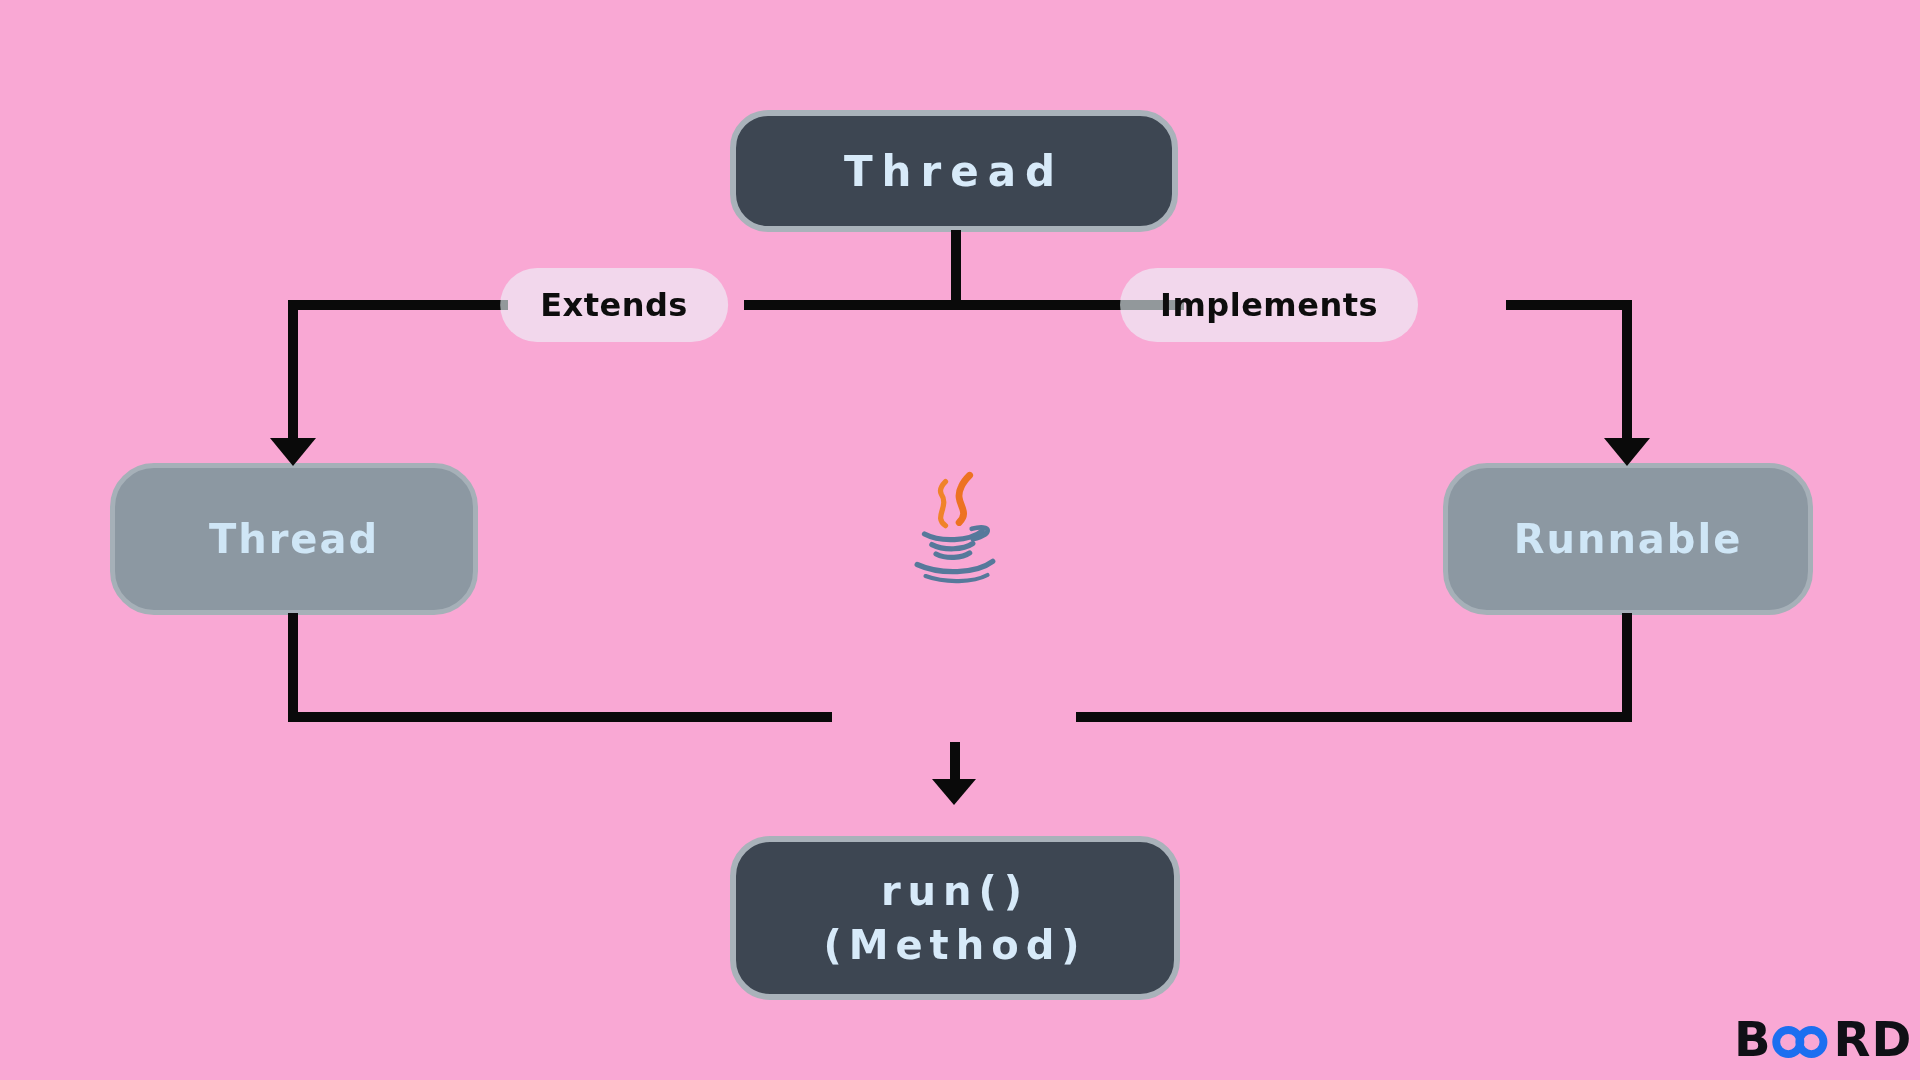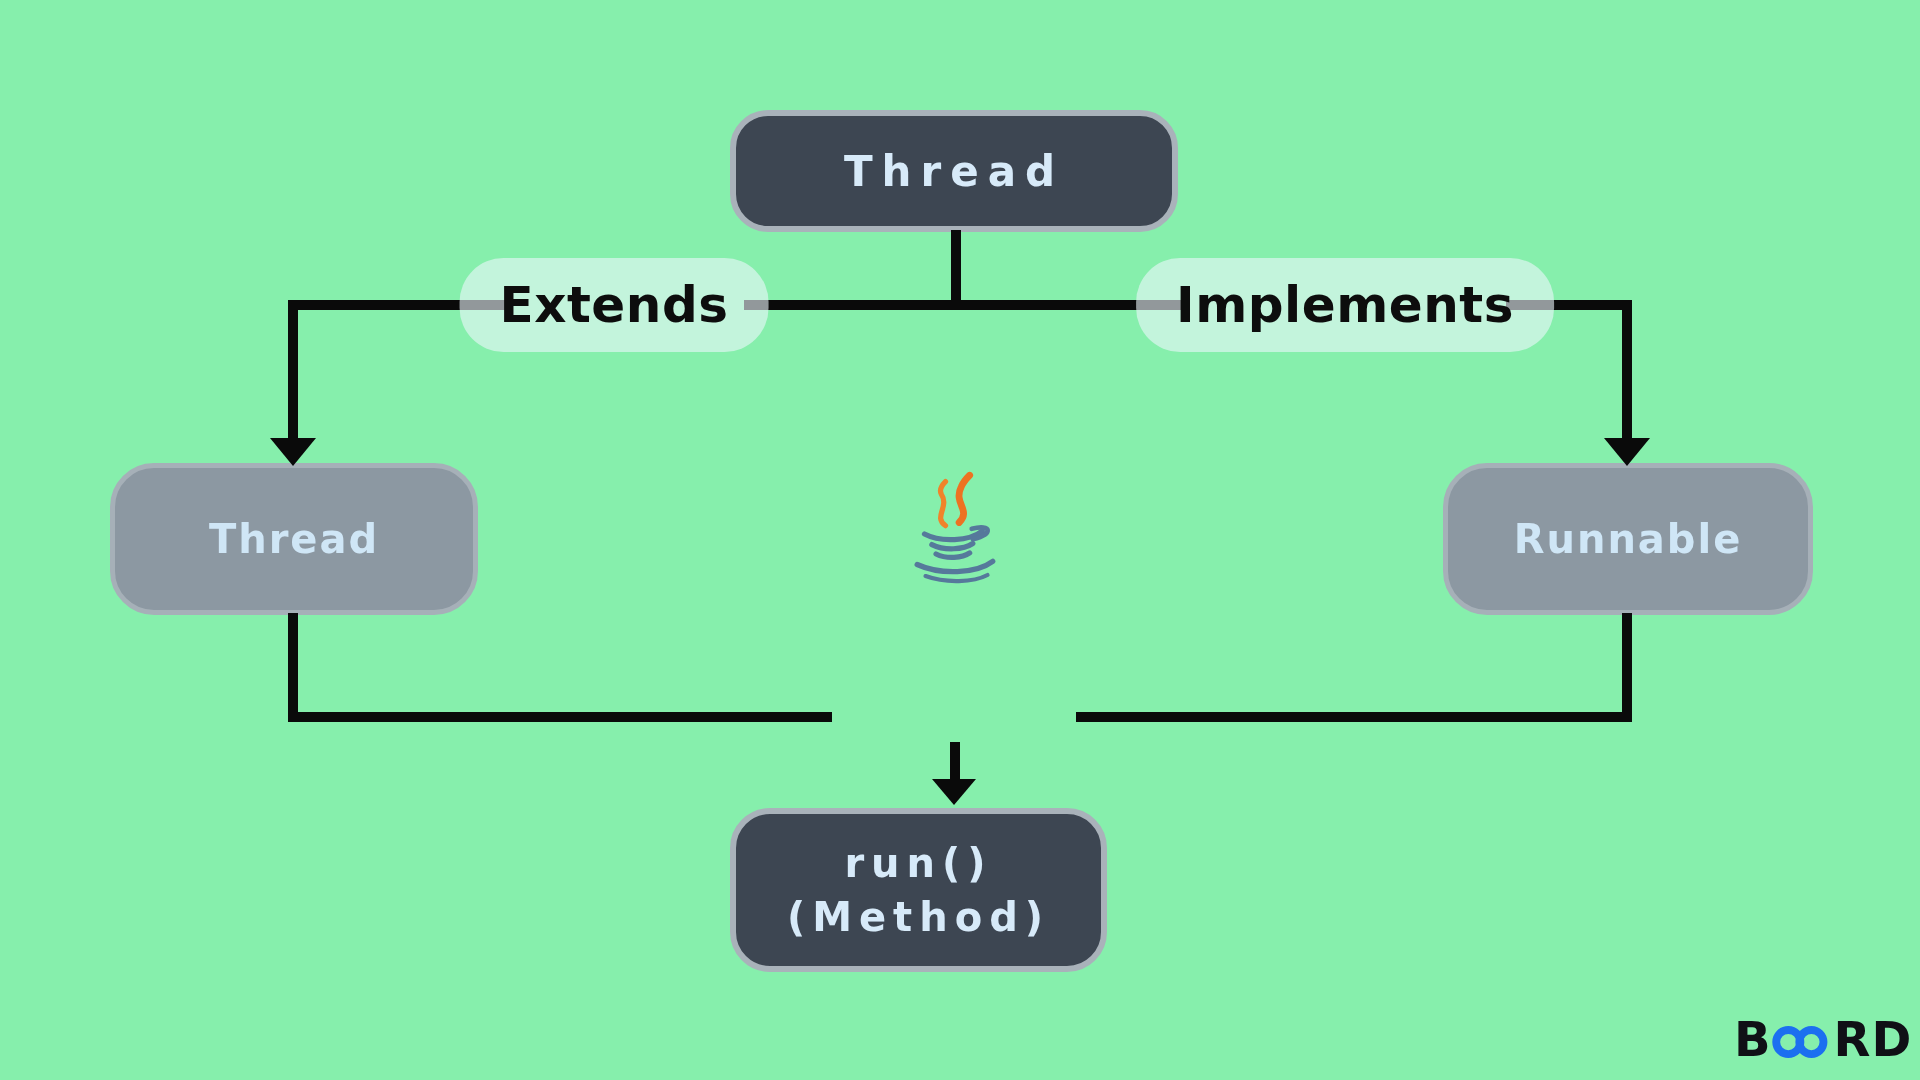--- a/index.html
+++ b/index.html
@@ -4,21 +4,21 @@
 <style>
   html, body { margin: 0; padding: 0; }
   body {
     width: 1920px; height: 1080px;
     overflow: hidden;
     font-family: "DejaVu Sans", "Liberation Sans", sans-serif;
   }
   .stage {
     position: relative;
     width: 1920px; height: 1080px;
-    background: #86efac;
+    background: #f9a8d4;
   }
 
   
   .node {
     position: absolute;
     display: flex; flex-direction: column;
     align-items: center; justify-content: center;
     text-align: center;
     box-sizing: border-box;
     font-weight: bold;
@@ -42,21 +42,21 @@
     left: 110px; top: 463px; width: 368px; height: 152px;
     border-radius: 44px;
     font-size: 40px; letter-spacing: 2px; line-height: 53px;
   }
   .node-right {
     left: 1443px; top: 463px; width: 370px; height: 152px;
     border-radius: 44px;
     font-size: 40px; letter-spacing: 2px; line-height: 53px;
   }
   .node-bottom {
-    left: 730px; top: 808px; width: 377px; height: 164px;
+    left: 730px; top: 836px; width: 450px; height: 164px;
     border-radius: 40px;
     font-size: 40px; letter-spacing: 7px; line-height: 54px;
   }
 
   
   .wire { position: absolute; background: #0a0a0a; }
   .w-top-v        { left: 951px;  top: 230px; width: 10px;  height: 76px; }
   .w-main-a       { left: 288px;  top: 300px; width: 220px; height: 10px; }
   .w-main-b       { left: 744px;  top: 300px; width: 440px; height: 10px; }
   .w-main-c       { left: 1506px; top: 300px; width: 126px; height: 10px; }
@@ -79,28 +79,28 @@
   .ah-right    { left: 1604px; top: 438px; }
   .ah-override { left: 932px;  top: 779px; border-left-width: 22px; border-right-width: 22px; border-top-width: 26px; }
 
   
   .edge-label {
     position: absolute;
     transform: translate(-50%, -50%);
     background: rgba(236, 246, 252, 0.6);
     border-radius: 44px;
     padding: 18px 40px;
-    font-size: 50px;
+    font-size: 32px;
     font-weight: bold;
     color: #0d0d0d;
     letter-spacing: 0.5px;
     white-space: nowrap;
   }
   .el-extends    { left: 614px;  top: 305px; }
-  .el-implements { left: 1345px; top: 305px; }
+  .el-implements { left: 1269px; top: 305px; }
   .el-override   { left: 954px;  top: 717px; }
 
   
   .java-logo { position: absolute; left: 898px; top: 470px; }
 
   
   .board-logo {
     position: absolute;
     left: 1734px; top: 1016px;
     display: flex; align-items: center;

